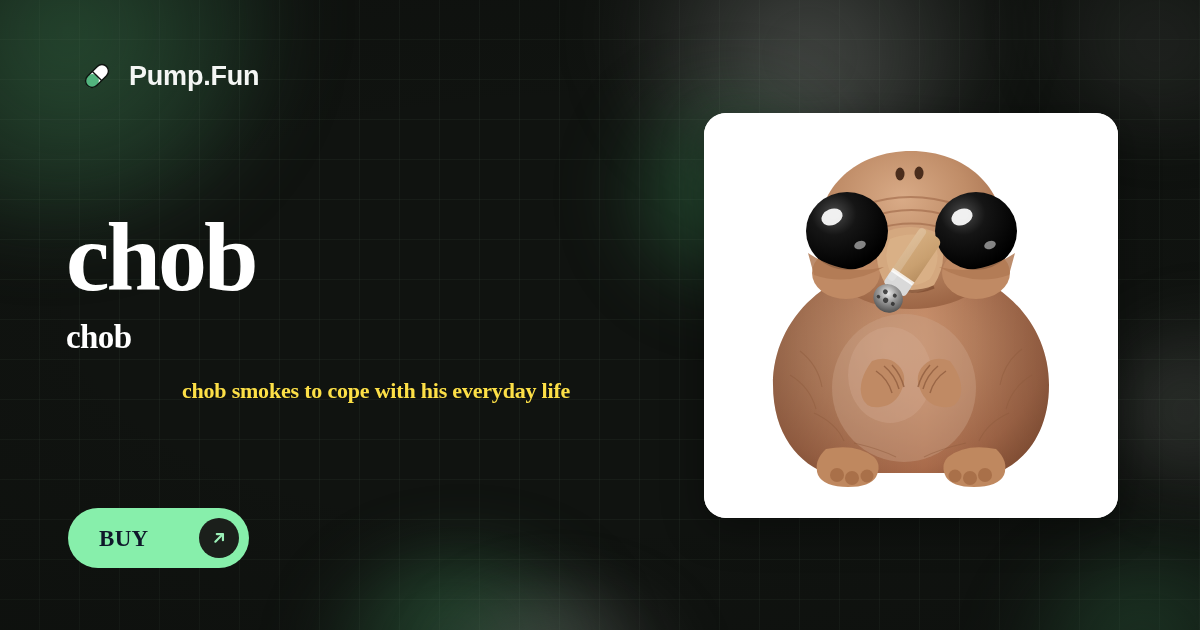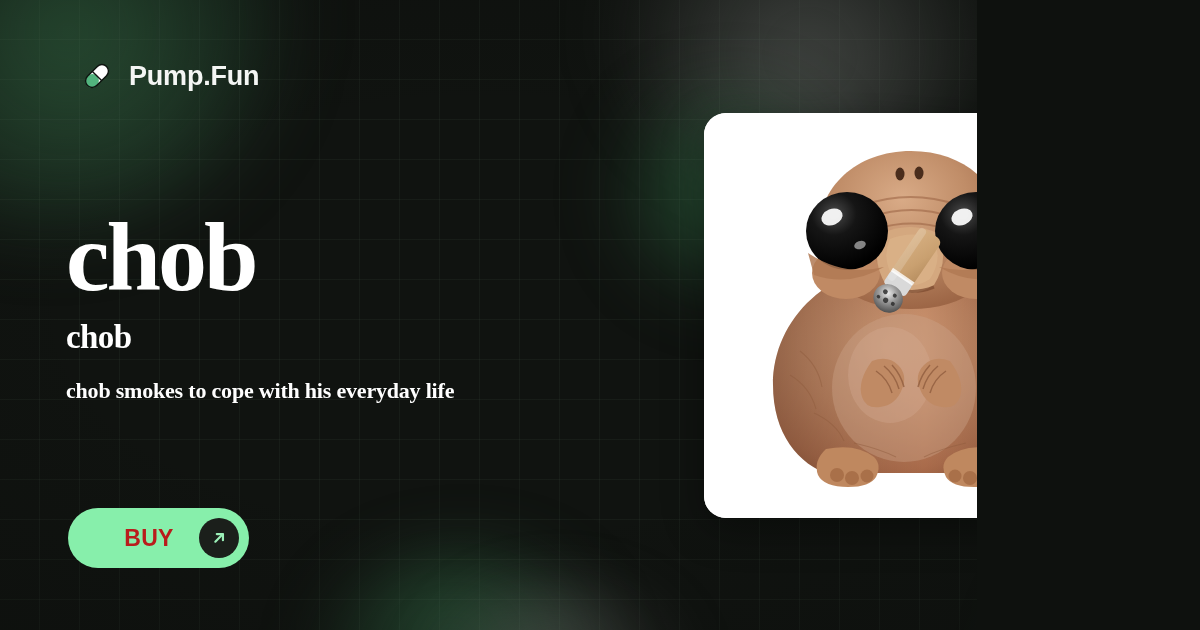--- a/index.html
+++ b/index.html
@@ -8,21 +8,21 @@
   html, body {
     width:1200px; height:630px;
     overflow:hidden;
     background:#0e110e;
     font-family:"Liberation Sans", sans-serif;
     -webkit-font-smoothing:antialiased;
   }
 
   .page {
     position:relative;
-    width:977px; height:630px;
+    width:1200px; height:630px;
     background:#101310;
     overflow:hidden;
   }
 
   
   .bg-blobs { position:absolute; inset:0; overflow:hidden; }
 
   .blob { position:absolute; border-radius:50%; }
 
   .blob-green-tl {
@@ -124,48 +124,50 @@
   }
   .token-symbol {
     color:#ffffff;
     font-size:33px;
     font-weight:bold;
     letter-spacing:-.6px;
     line-height:1.2;
     margin-bottom:18px;
   }
   .token-desc {
-    color:#ffffff;
+    color:#fde047;
     font-size:22px;
     font-weight:bold;
     letter-spacing:-.2px;
     line-height:1.35;
+    text-align:center;
   }
 
   
   .buy-btn {
     position:absolute;
     left:68px; top:508px;
     width:181px; height:60px;
     background:#87efab;
     border:none;
     border-radius:30px;
     display:flex; align-items:center;
     padding:0 10px 0 31px;
     cursor:pointer;
     z-index:5;
   }
   .buy-label {
-    color:#b91c1c;
+    color:#0f172a;
     font-size:23px;
     font-weight:bold;
     letter-spacing:.3px;
     line-height:1;
     flex:1;
-    text-align:center;
+    text-align:left;
+    font-family:Liberation Serif, serif;
   }
   .buy-arrow-badge {
     width:40px; height:40px;
     border-radius:50%;
     background:#1b1f1b;
     display:flex; align-items:center; justify-content:center;
     flex:none;
   }
 
   

